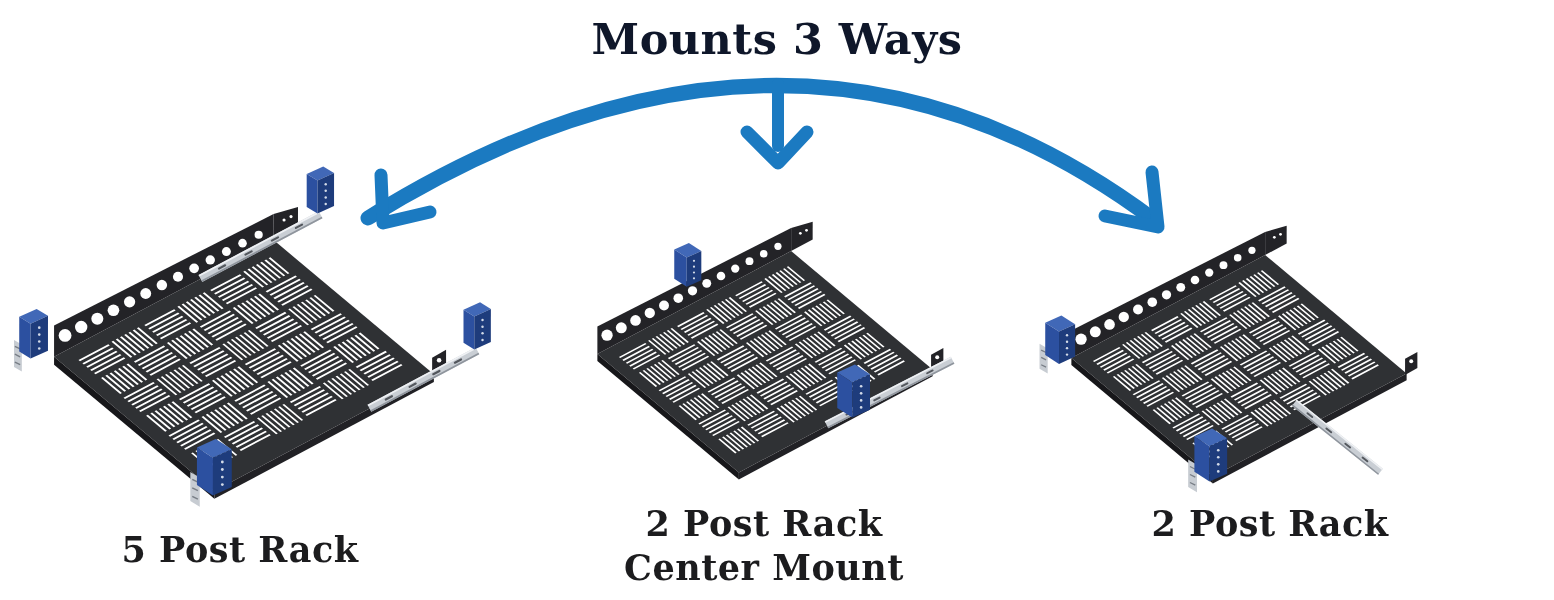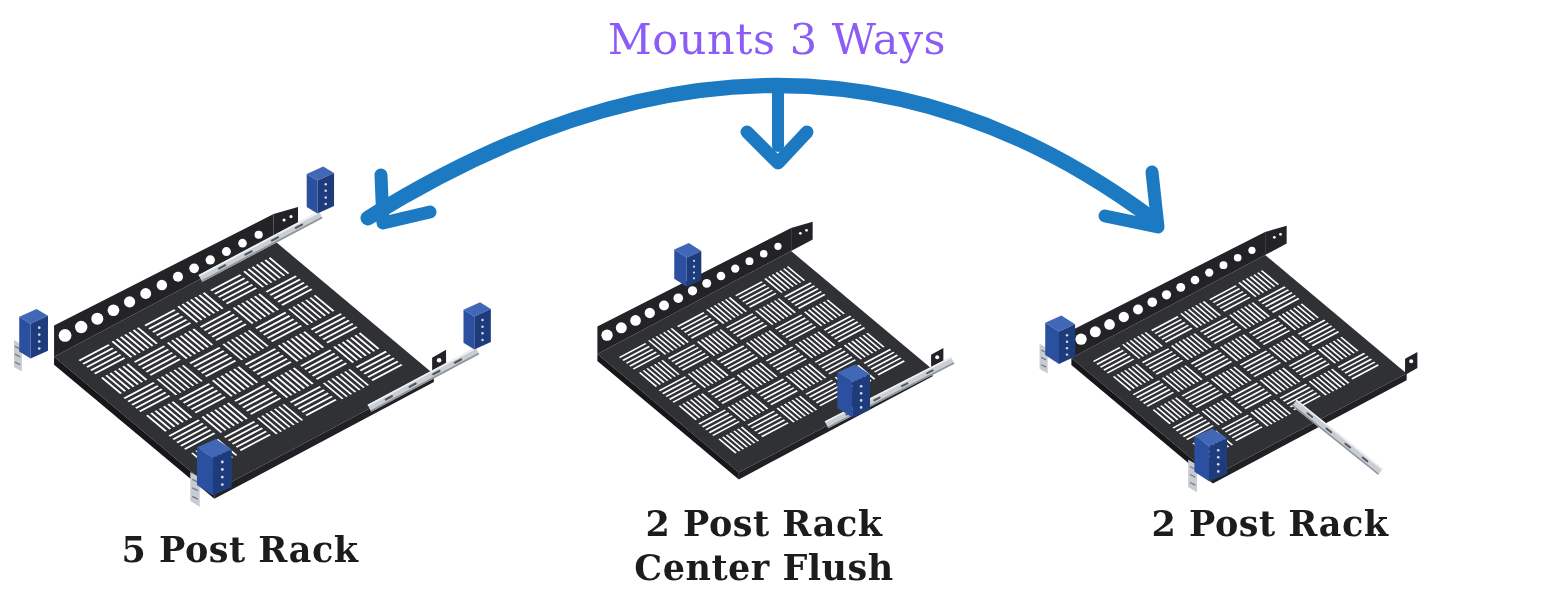--- a/index.html
+++ b/index.html
@@ -5,21 +5,21 @@
   html,body{margin:0;padding:0;background:#ffffff;}
   body{
     position:relative;
     width:1554px;height:600px;
     overflow:hidden;
     font-family:"DejaVu Serif", serif;
   }
   .title{
     position:absolute;top:14px;left:0;width:100%;
     text-align:center;
-    font-size:43px;font-weight:400;color:#8b5cf6;
+    font-size:43px;font-weight:700;color:#0f172a;
     letter-spacing:.5px;
   }
   .arrow-svg{position:absolute;left:290px;top:58px;width:960px;height:215px;}
   .shelf{position:absolute;}
   .shelf svg{width:100%;height:100%;display:block;}
   #shelf0{left:14px;top:146px;width:556px;height:392px;}
   #shelf1{left:562px;top:168px;width:500px;height:346px;}
   #shelf2{left:1036px;top:172px;width:512px;height:346px;}
   .shelf-label{
     position:absolute;
@@ -233,17 +233,17 @@
       <circle cx="237.05" cy="359.42499999999995" r="1.7249999999999999" fill="#d3dbe8"></circle>
     </svg>
   </div>
 
 <div class="shelf-label" id="label0">
   <div>5 Post Rack</div>
   <div></div>
 </div>
 <div class="shelf-label" id="label1">
   <div>2 Post Rack</div>
-  <div>Center Flush</div>
+  <div>Center Mount</div>
 </div>
 <div class="shelf-label" id="label2">
   <div>2 Post Rack</div>
 </div>
 
 </body></html>

